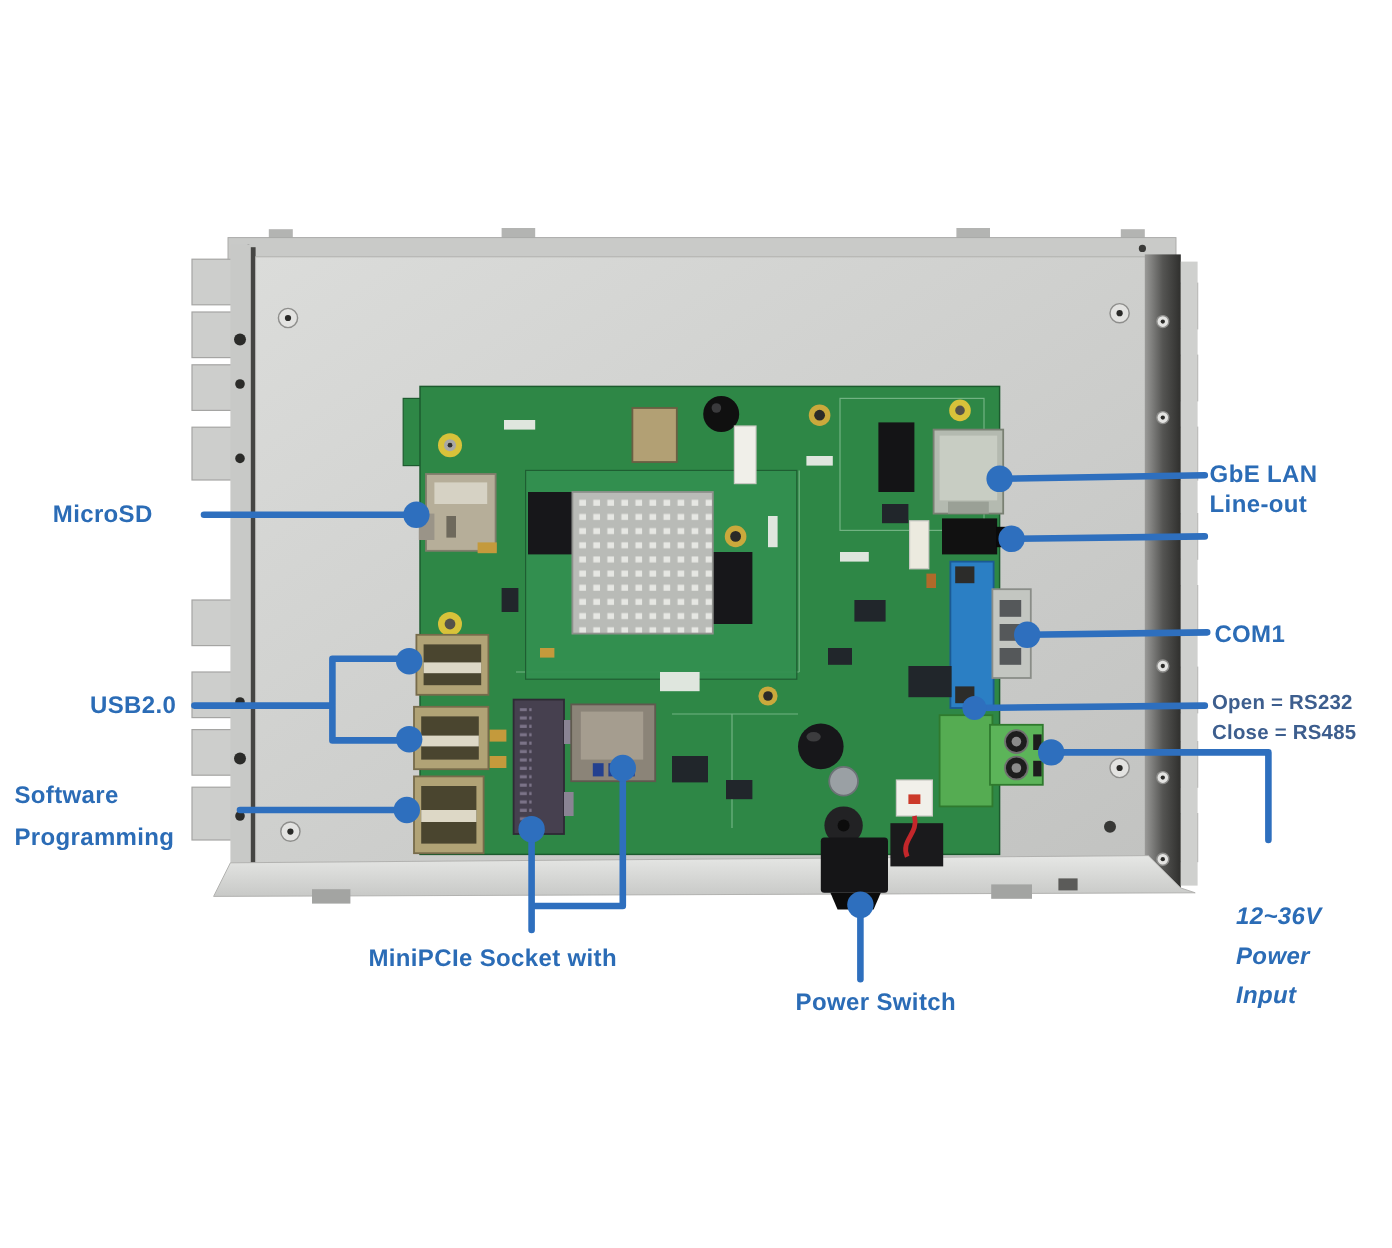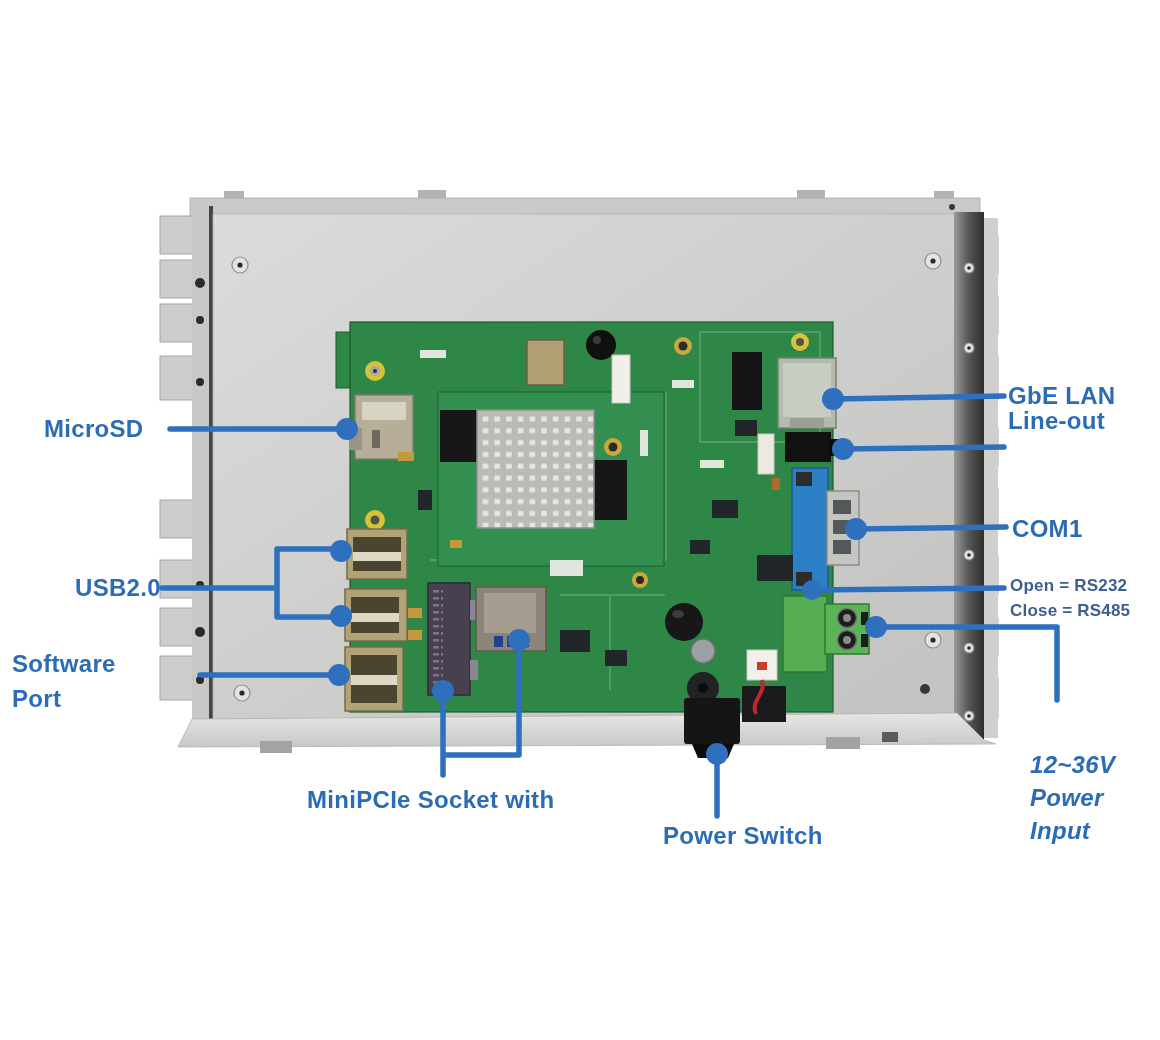--- a/index.html
+++ b/index.html
@@ -12,21 +12,21 @@
     --chassis-gray:#cfd0ce;
     --heatsink-gray:#b9bbb7;
   }
   html,body{margin:0;padding:0;background:#ffffff;}
   .stage{
     position:relative;width:1160px;height:1040px;background:#ffffff;overflow:hidden;
     font-family:"Liberation Sans","DejaVu Sans",sans-serif;
   }
   .stage svg{position:absolute;left:0;top:0;}
   .lbl{
-    position:absolute;color:var(--label-blue);font-weight:bold;font-size:24px;
+    position:absolute;color:var(--label-blue);font-weight:bold;font-size:20px;
     line-height:26px;letter-spacing:0.3px;white-space:nowrap;
   }
   .lbl.multi3{line-height:35px;}
   .lbl.multi2{line-height:33px;}
   .lbl.multi2b{line-height:33px;}
   .note{
     position:absolute;color:var(--note-blue);font-weight:bold;font-size:17px;
     line-height:25px;letter-spacing:0.2px;white-space:nowrap;
   }
   .callout{stroke:var(--callout-blue);stroke-width:5.5;fill:none;stroke-linecap:round;stroke-linejoin:round;}
@@ -325,21 +325,21 @@
       <circle class="callout-dot" cx="876" cy="627" r="11"></circle>
     </g>
   </svg>
 
   <div class="lbl" style="left:44px;top:416px;">MicroSD</div>
 
   <div class="lbl" style="left:56px;top:575px;margin-left:19px;">USB2.0</div>
 
   <div class="lbl multi3" style="left:12px;top:646px;">
     <div>Software</div>
-    <div>Port</div>
+    <div>Programming</div>
   </div>
 
   <div class="lbl multi2" style="left:307px;top:783px;">
     <div>MiniPCIe Socket with</div>
   </div>
 
   <div class="lbl" style="left:663px;top:823px;">Power Switch</div>
 
   <div class="lbl" style="left:1008px;top:383px;">GbE LAN</div>
 

